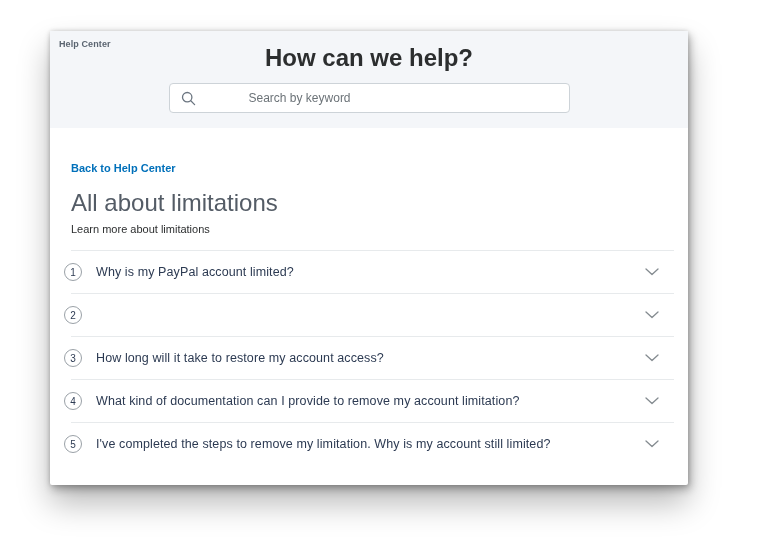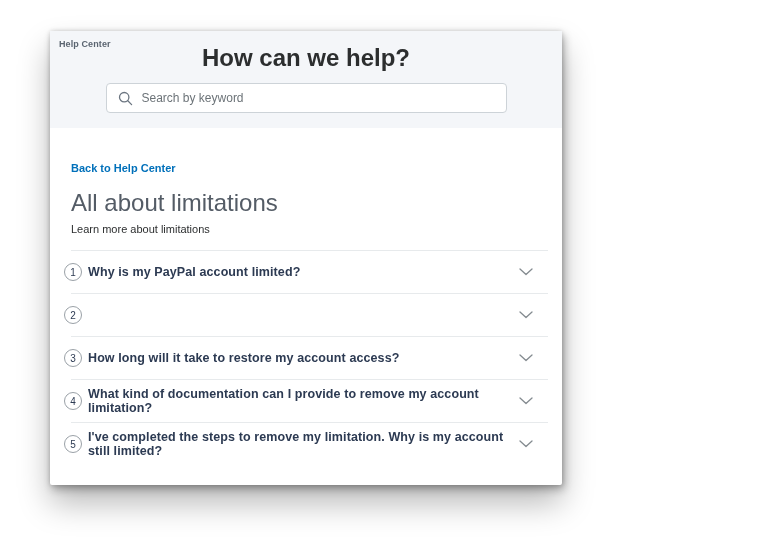--- a/index.html
+++ b/index.html
@@ -6,21 +6,21 @@
   html, body {
     width: 758px; height: 554px;
     background: #ffffff;
     font-family: "Liberation Sans", sans-serif;
     overflow: hidden;
     position: relative;
   }
   .card {
     position: absolute;
     left: 50px; top: 31px;
-    width: 512px; height: 454px;
+    width: 638px; height: 454px;
     background: #ffffff;
     border-radius: 2px;
     box-shadow:
       0 0 4px rgba(0,0,0,0.14),
       2px 4px 9px rgba(0,0,0,0.30),
       0 18px 32px rgba(0,0,0,0.28);
   }
   .card-header {
     height: 97px;
     background: #f4f6f9;
@@ -44,20 +44,21 @@
   }
   .search-box {
     width: 401px; height: 30px;
     margin: 11px auto 0;
     background: #ffffff;
     border: 1px solid #cdd3d8;
     border-radius: 4px;
     display: flex;
     align-items: center;
     padding: 0 11px;
+    gap: 44px;
   }
   .search-icon {
     display: flex;
     align-items: center;
     flex: 0 0 auto;
   }
   .search-input {
     flex: 1;
     border: none;
     outline: none;
@@ -107,23 +108,23 @@
     margin-left: -7px;
     border: 1px solid #9aa1a7;
     border-radius: 50%;
     display: flex;
     align-items: center;
     justify-content: center;
     font-size: 10px;
     color: #2c3a52;
   }
   .faq-q {
-    margin-left: 6px;
+    margin-left: 14px;
     font-size: 12.5px;
-    font-weight: 700;
+    font-weight: 400;
     color: #2c3a52;
     letter-spacing: 0.1px;
   }
   .faq-chevron {
     margin-left: auto;
     margin-right: 15px;
     display: flex;
     align-items: center;
   }
 </style>

